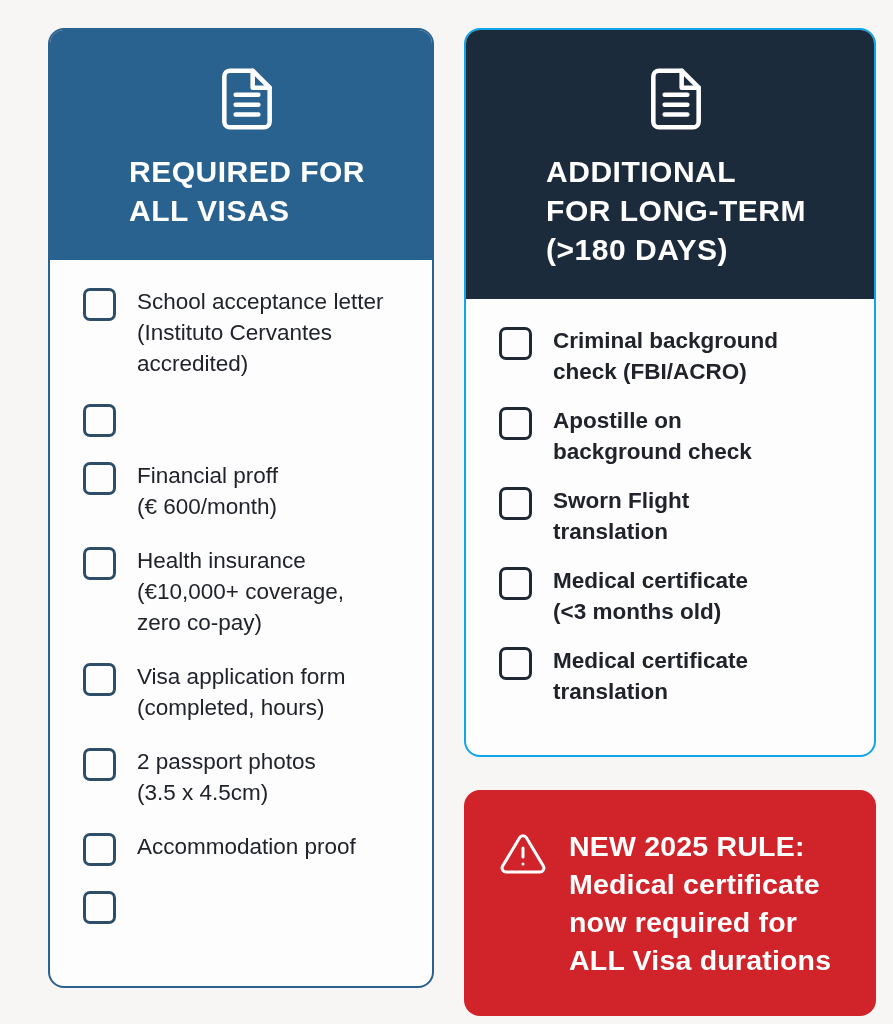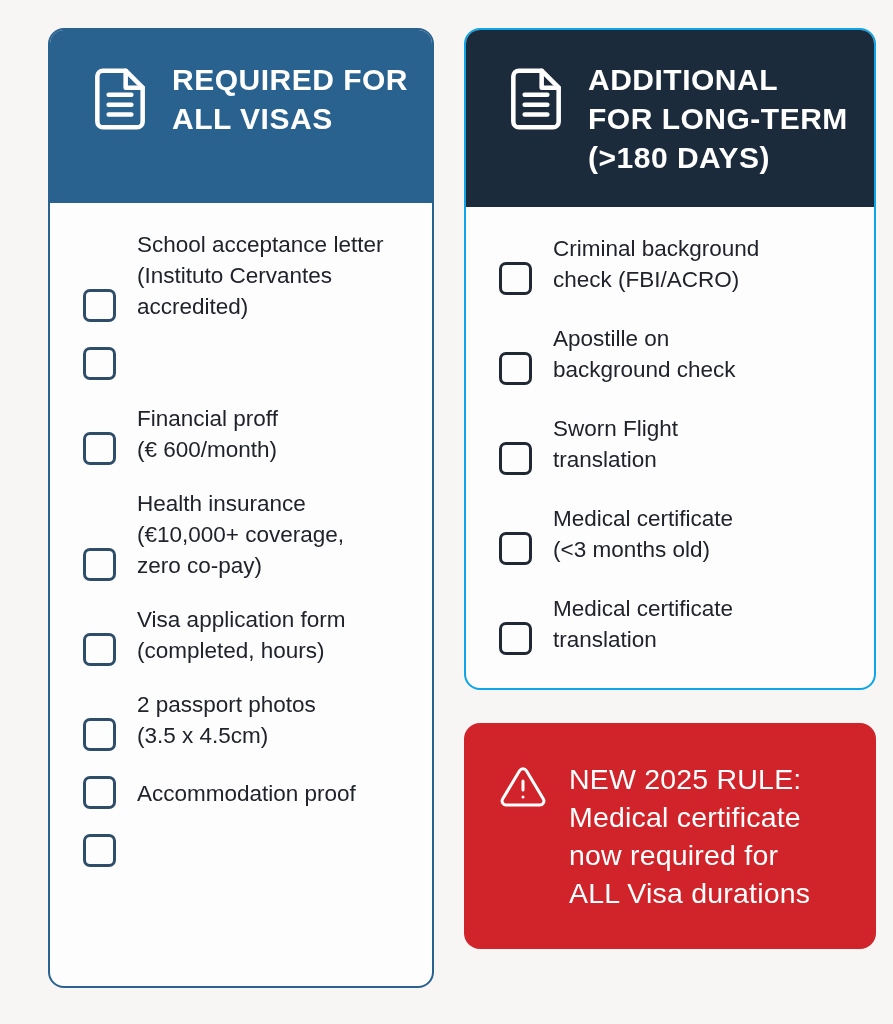--- a/index.html
+++ b/index.html
@@ -27,24 +27,25 @@
   }
   .card-required {
     border: 2px solid #2a628f;
     min-height: 960px;
   }
   .card-longterm {
     border: 2px solid #0ea5e9;
   }
   .card-header {
     display: flex;
-    align-items: flex-start;
-    gap: 18px;
+    align-items: center;
+    gap: 10px;
     padding: 30px 24px 30px 36px;
     color: #ffffff;
+    flex-direction: column;
   }
   .card-required .card-header {
     background: #2a628f;
     min-height: 173px;
   }
   .card-longterm .card-header {
     background: #1c2b3b;
     min-height: 167px;
   }
   .doc-icon { flex-shrink: 0; }
@@ -54,24 +55,24 @@
     font-weight: bold;
     letter-spacing: 0.5px;
     white-space: pre-line;
   }
   .card-body {
     padding: 26px 18px 30px 33px;
     display: flex;
     flex-direction: column;
   }
   .card-required .card-body { row-gap: 23px; }
-  .card-longterm .card-body { row-gap: 28px; padding-bottom: 33px; }
+  .card-longterm .card-body { row-gap: 18px; padding-bottom: 48px; font-weight: bold; }
   .check-item {
     display: flex;
-    align-items: flex-end;
+    align-items: flex-start;
     gap: 21px;
   }
   .checkbox {
     width: 33px;
     height: 33px;
     flex-shrink: 0;
     border-radius: 7px;
     background: #fdfdfe;
     margin-top: 2px;
     cursor: pointer;
@@ -96,21 +97,21 @@
     display: flex;
     align-items: flex-start;
     gap: 21px;
     color: #ffffff;
     min-height: 205px;
   }
   .warning-icon { flex-shrink: 0; margin-top: 3px; }
   .alert-text {
     font-size: 28.5px;
     line-height: 38px;
-    font-weight: normal;
+    font-weight: bold;
     white-space: pre-line;
     letter-spacing: 0.2px;
   }
 </style>
 </head>
 <body>
 
 <div class="page">
 
   <section class="card card-required">

